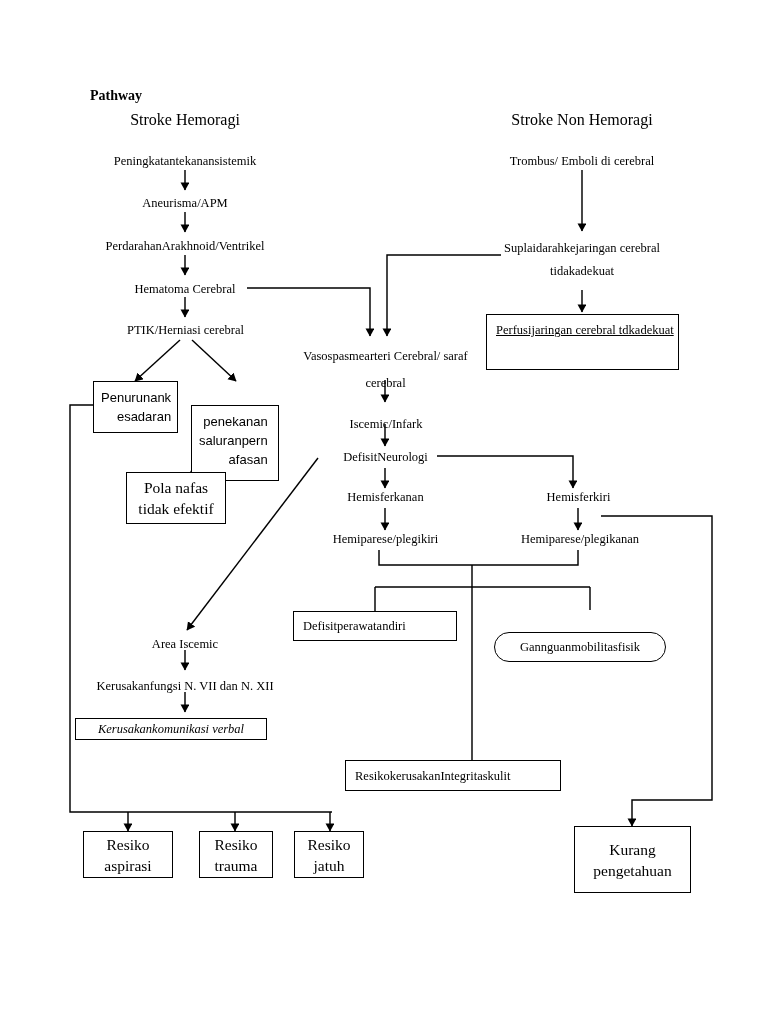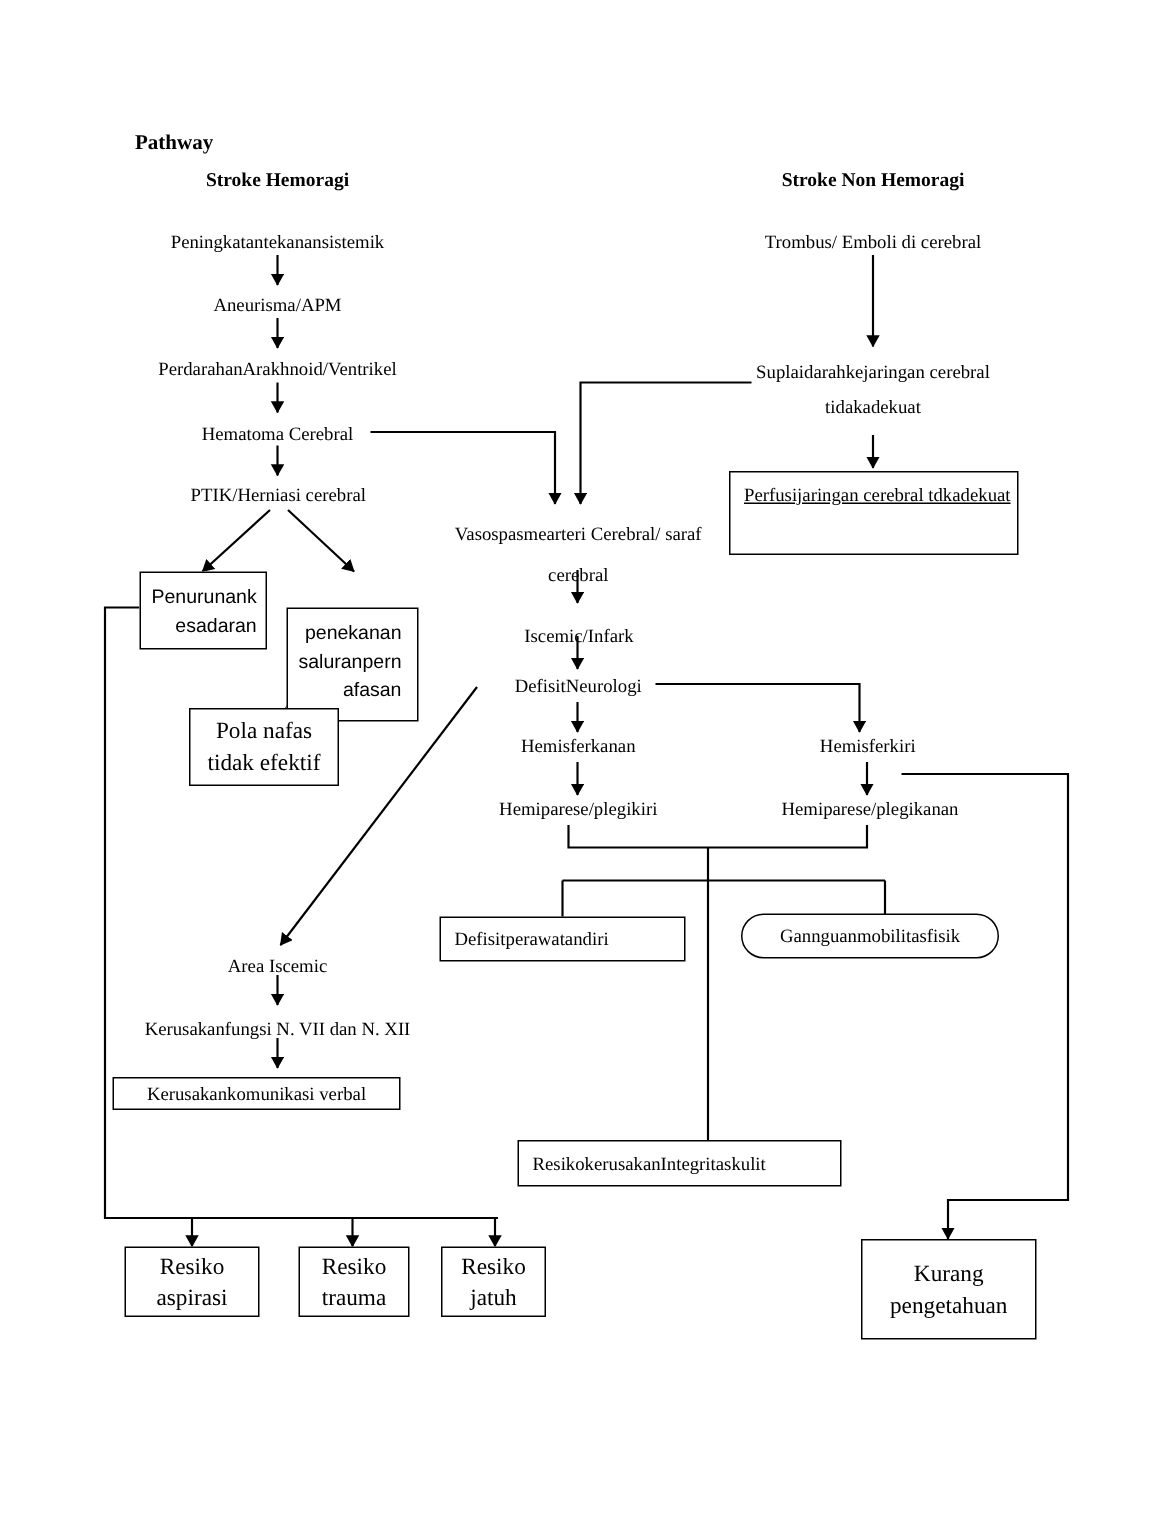--- a/index.html
+++ b/index.html
@@ -7,21 +7,21 @@
        font-family:"Liberation Serif",serif;color:#000;}
   #canvas{position:absolute;inset:0;width:768px;height:1024px;}
   #wires{position:absolute;left:0;top:0;width:768px;height:1024px;pointer-events:none;}
 
   .node{position:absolute;box-sizing:border-box;}
 
   
   .txt{font-family:"Liberation Serif",serif;font-size:12.5px;line-height:16px;
        text-align:center;white-space:pre-line;}
   .title{font-size:14px;font-weight:bold;}
-  .hdr{font-size:13px;font-weight:bold;}
+  .hdr{font-size:16px;font-weight:normal;}
 
   
   .box{position:absolute;box-sizing:border-box;border:1.4px solid #000;background:#fff;
        font-family:"Liberation Serif",serif;font-size:12.5px;line-height:16px;
        display:flex;align-items:center;justify-content:center;text-align:center;
        white-space:pre-line;}
   .box.sans{font-family:"Liberation Sans",sans-serif;font-size:13px;line-height:19px;
             justify-content:flex-start;text-align:right;padding-left:7px;}
   .box.topleft{align-items:flex-start;justify-content:flex-start;text-align:left;
                padding:7px 0 0 9px;text-decoration:underline;}
@@ -118,23 +118,23 @@
 esadaran</div>
   <div class="box sans" style="left:191px;top:381px;width:88px;height:76px;align-items:flex-start;padding-top:6px;margin-top:24px;">penekanan
 saluranpern
 afasan</div>
   <div class="box big" style="left:126px;top:472px;width:100px;height:52px;">Pola nafas
 tidak efektif</div>
 
   <div class="box topleft" style="left:486px;top:314px;width:193px;height:56px;">Perfusijaringan cerebral tdkadekuat</div>
 
   <div class="box lead" style="left:293px;top:611px;width:164px;height:30px;">Defisitperawatandiri</div>
-  <div class="box" style="left:494px;top:609px;width:172px;height:30px;border-radius:15px;">Gannguanmobilitasfisik</div>
+  <div class="box" style="left:494px;top:632px;width:172px;height:30px;border-radius:15px;">Gannguanmobilitasfisik</div>
 
-  <div class="box" style="left:75px;top:718px;width:192px;height:22px;">Kerusakankomunikasi verbal</div>
+  <div class="box" style="left:75px;top:718px;width:192px;height:22px;font-style:italic;">Kerusakankomunikasi verbal</div>
 
   <div class="box lead" style="left:345px;top:760px;width:216px;height:31px;">ResikokerusakanIntegritaskulit</div>
 
   <div class="box big" style="left:83px;top:831px;width:90px;height:47px;">Resiko
 aspirasi</div>
   <div class="box big" style="left:199px;top:831px;width:74px;height:47px;">Resiko
 trauma</div>
   <div class="box big" style="left:294px;top:831px;width:70px;height:47px;">Resiko
 jatuh</div>
 

